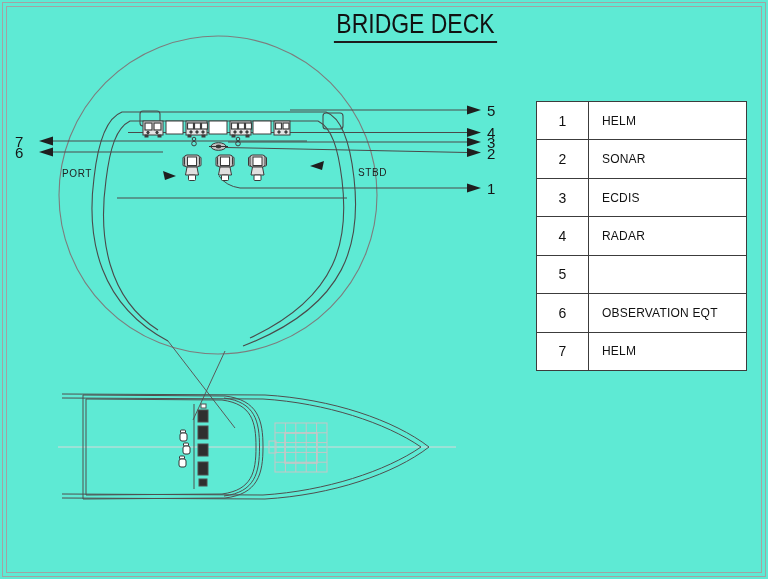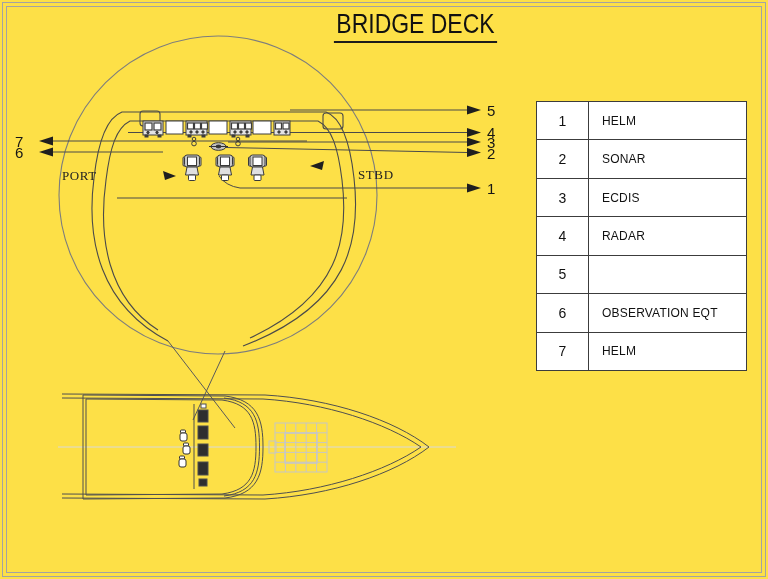--- a/index.html
+++ b/index.html
@@ -1,30 +1,30 @@
 <!DOCTYPE html>
 <html><head>
 <meta charset="utf-8">
 <style>
   html,body{margin:0;padding:0;background:#e8e8e8;}
   .page{
-    position:relative;width:768px;height:579px;background:#fde047;
+    position:relative;width:768px;height:579px;background:#5eead4;
     font-family:"Liberation Sans",sans-serif;color:#111;overflow:hidden;
   }
   .frame-outer{position:absolute;left:2px;top:2px;right:2px;bottom:2px;border:1px solid #a3a3a3;pointer-events:none;}
   .frame-inner{position:absolute;left:6px;top:6px;right:6px;bottom:6px;border:1px solid #a3a3a3;pointer-events:none;}
   .title-wrap{position:absolute;left:62px;right:0;top:8px;text-align:center;}
   .title{
     display:inline-block;font-size:28px;font-weight:400;letter-spacing:0px;
     transform:scaleX(0.82);transform-origin:center;
     border-bottom:2.5px solid #1c1c1c;padding:0 3px 1px 3px;white-space:nowrap;
   }
   .drawing{position:absolute;left:0;top:0;}
   .num-label{position:absolute;font-size:15px;line-height:1;color:#161616;}
-  .side-label{position:absolute;font-size:13px;letter-spacing:0.6px;color:#222;font-family:Liberation Serif, serif;}
+  .side-label{position:absolute;font-size:10px;letter-spacing:0.6px;color:#222;}
   .legend{
     position:absolute;left:536px;top:101px;width:211px;height:270px;
     border:1px solid #3c3c3c;display:flex;flex-direction:column;box-sizing:border-box;
     background:#fff;
   }
   .legend-row{flex:1;display:flex;border-bottom:1px solid #3c3c3c;}
   .legend-row:last-child{border-bottom:none;}
   .legend-num{width:51px;border-right:1px solid #3c3c3c;display:flex;align-items:center;justify-content:center;font-size:14px;}
   .legend-label{flex:1;display:flex;align-items:center;padding-left:13px;font-size:12px;letter-spacing:0.2px;white-space:nowrap;}
 </style>

